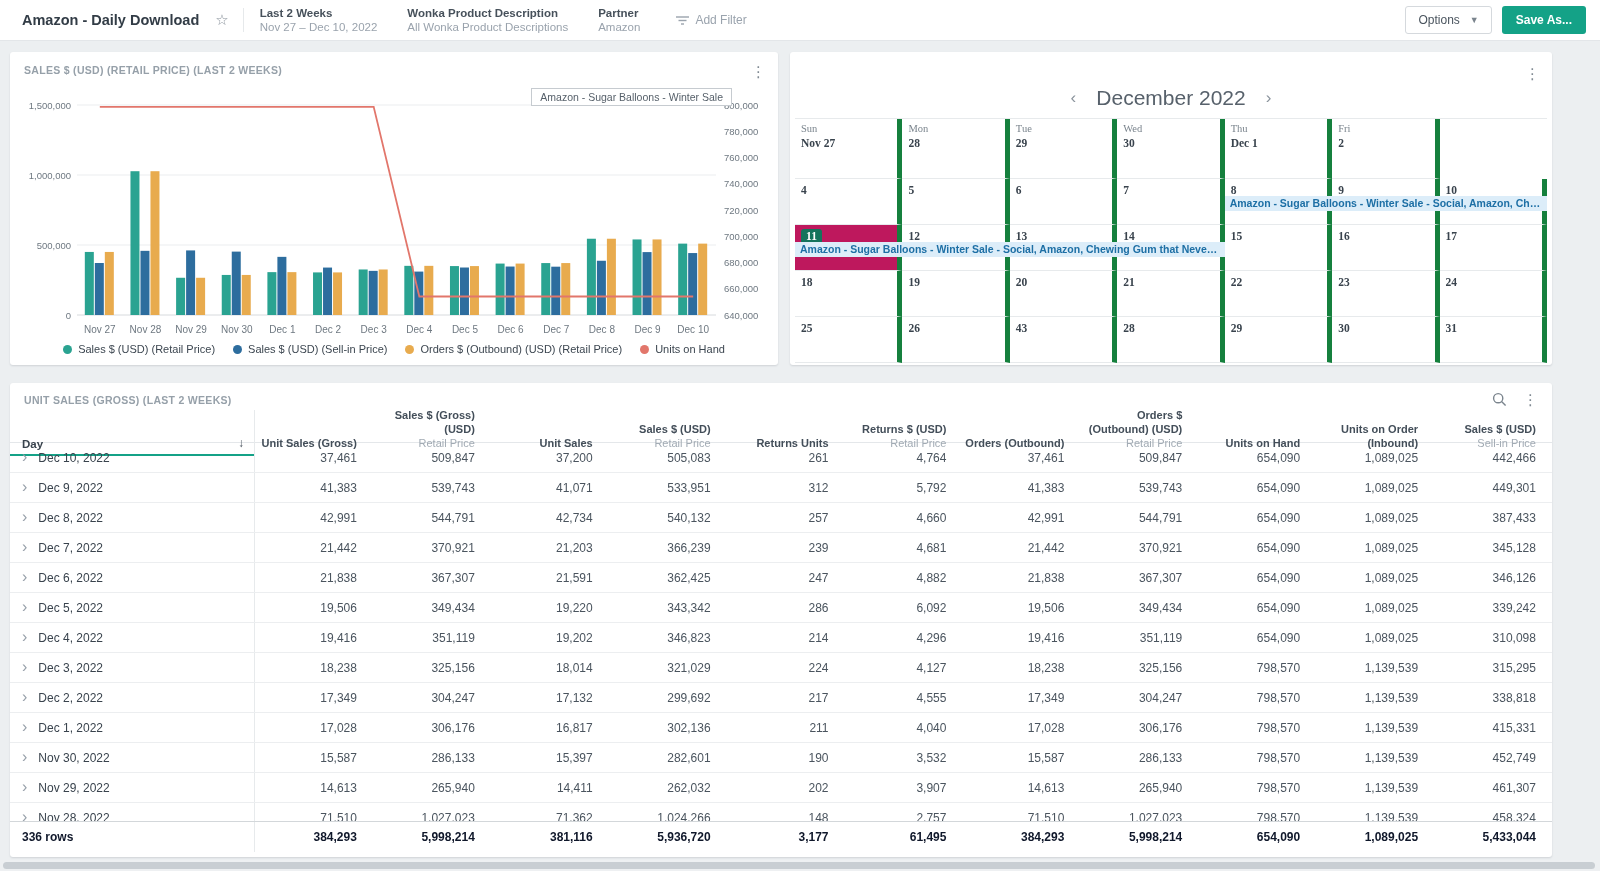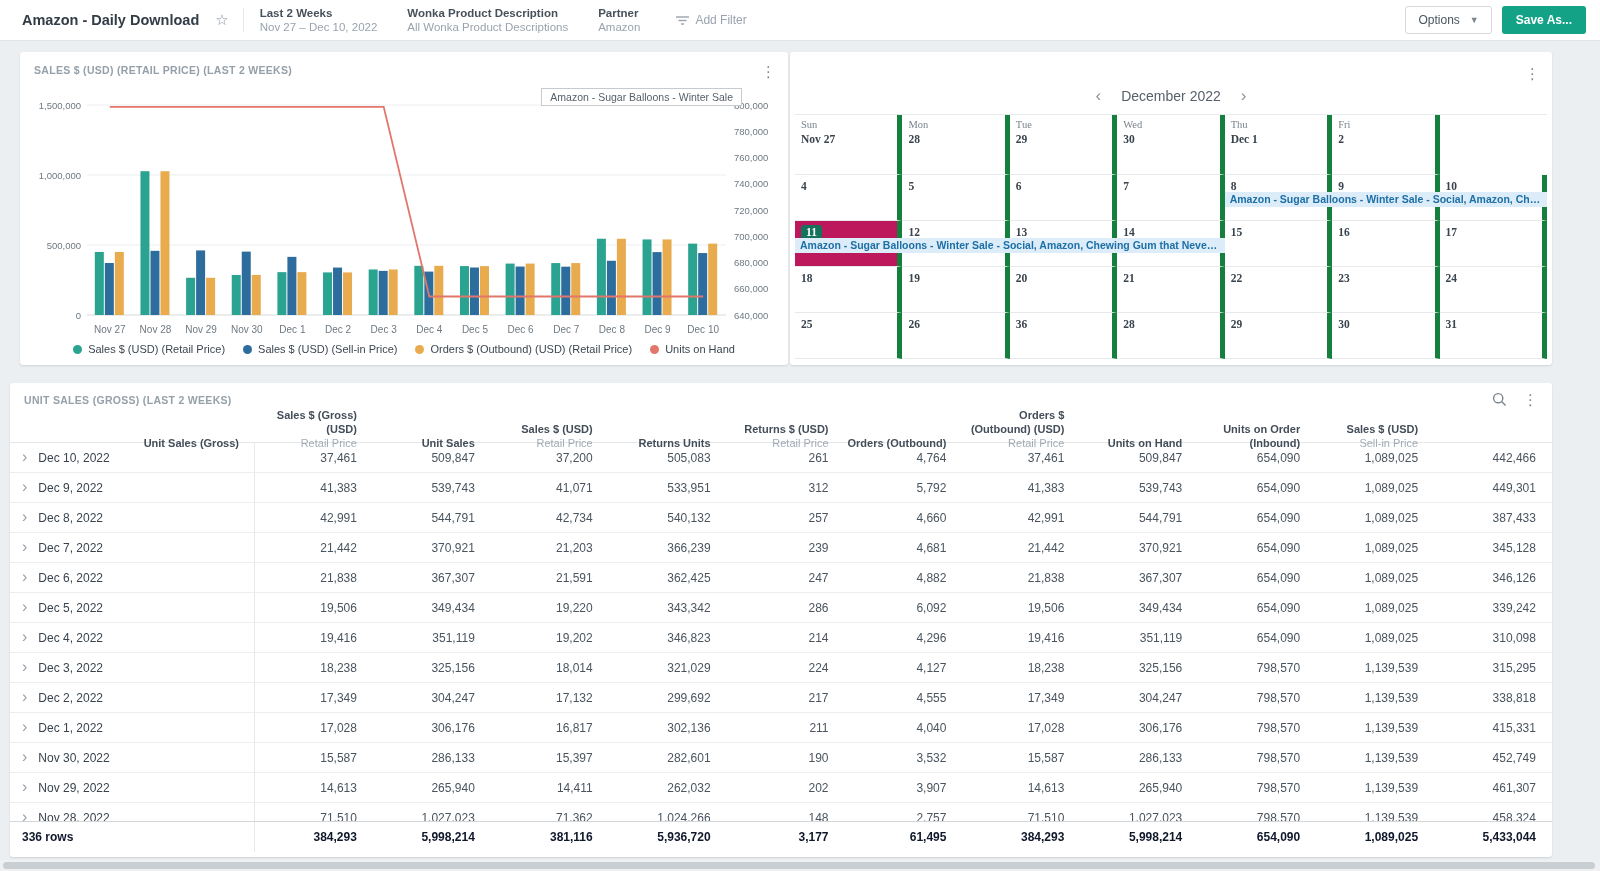--- a/index.html
+++ b/index.html
@@ -18,38 +18,38 @@
   .chip .lab{font-size:11.5px;font-weight:bold;color:#47515b;white-space:nowrap;}
   .chip .val{font-size:11.5px;color:#9aa3ad;white-space:nowrap;}
   .addfilter{display:flex;align-items:center;gap:6px;color:#9aa3ad;font-size:12px;margin-left:6px;}
   .tb-right{margin-left:auto;display:flex;align-items:center;gap:10px;margin-right:14px;}
   .btn-options{display:flex;align-items:center;gap:10px;border:1px solid #d5d9dd;border-radius:3px;
     background:#fff;color:#4a545e;font-size:12px;padding:6px 12px;}
   .btn-options .caret{font-size:9px;color:#7a848d;}
   .btn-save{border:none;border-radius:3px;color:#fff;font-size:12px;font-weight:bold;padding:7px 14px;}
   
   .card{position:absolute;background:#fff;border-radius:3px;box-shadow:0 1px 2px rgba(35,45,55,.14);box-sizing:border-box;}
-  #chart-card{left:10px;top:52px;width:768px;height:313px;margin-left:10px;}
+  #chart-card{left:10px;top:52px;width:768px;height:313px;}
   #calendar-card{left:790px;top:52px;width:762px;height:313px;}
   #table-card{left:10px;top:383px;width:1542px;height:474px;overflow:hidden;}
   .ptitle{font-size:10.5px;letter-spacing:.3px;color:#96a0a9;font-weight:bold;}
   .kebab{color:#808a93;font-size:15px;line-height:1;cursor:default;}
   
   .panel-head{display:flex;justify-content:space-between;align-items:flex-start;padding:12px 12px 0 14px;}
   .annotation{position:absolute;top:36px;right:46px;border:1px solid #c6cbd0;background:#fff;
     font-size:10.5px;color:#555f69;padding:2px 8px;z-index:2;}
   #chart-card svg{display:block;margin:18px 12px 0 12px;}
   .ax{font-size:9.5px;fill:#6e7881;}
   .ax2{font-size:10px;fill:#6e7881;}
   .legend{display:flex;justify-content:center;gap:18px;font-size:11px;color:#3c4650;margin-top:2px;}
   .legend .li{display:flex;align-items:center;gap:6px;}
   .legend .dot{width:9px;height:9px;border-radius:50%;display:inline-block;}
   
   .cal-head{display:flex;justify-content:center;align-items:center;gap:16px;margin-top:34px;}
-  .cal-head .month{font-size:14px;color:#57616b;}
+  .cal-head .month{font-size:21px;color:#57616b;}
   .cal-head .nav{font-size:17px;color:#8a939c;cursor:default;padding:0 4px;}
   .cal-kebab{position:absolute;top:14px;right:12px;}
   .cal-grid{margin:8px 5px 0 5px;border-top:1px solid #e7eaec;}
   .cal-week{position:relative;display:grid;grid-template-columns:repeat(7,1fr);height:46px;}
   .cal-week.first{height:60px;}
   .cal-cell{border-right:5px solid #15803d;border-bottom:1px solid #e7eaec;padding:4px 6px;box-sizing:border-box;overflow:hidden;font-family:Liberation Serif, serif;}
   .cal-cell.sel{background:#be185d;}
   .dow{font-size:10.5px;color:#7a848d;margin-bottom:2px;}
   .date{font-size:11.5px;font-weight:bold;color:#39434d;width:fit-content;line-height:15px;}
   .date.badge{color:#fff;padding:0 4px;min-width:13px;text-align:center;border-radius:3px;}
@@ -326,21 +326,21 @@
         </div>
       </div>
       <div class="cal-week">
         <div class="cal-cell">
           <div class="date">25</div>
         </div>
         <div class="cal-cell">
           <div class="date">26</div>
         </div>
         <div class="cal-cell">
-          <div class="date">36</div>
+          <div class="date">43</div>
         </div>
         <div class="cal-cell">
           <div class="date">28</div>
         </div>
         <div class="cal-cell">
           <div class="date">29</div>
         </div>
         <div class="cal-cell">
           <div class="date">30</div>
         </div>
@@ -356,20 +356,24 @@
     <span class="ptitle">UNIT SALES (GROSS) (LAST 2 WEEKS)</span>
     <div class="tbl-icons">
       <svg width="15" height="15">
         <circle cx="6.2" cy="6.2" r="4.6" fill="none" stroke="#7a848d" stroke-width="1.4"></circle>
         <line x1="9.8" y1="9.8" x2="13.6" y2="13.6" stroke="#7a848d" stroke-width="1.4"></line>
       </svg>
       <span class="kebab">⋮</span>
     </div>
   </div>
   <div class="tbl-head" id="tbl-head">
+      <div class="th-day daycol" style="border-bottom: 2px solid rgb(20, 162, 135); margin-bottom: -1px;">
+        <span>Day</span>
+        <span class="sort">↓</span>
+      </div>
       <div class="th">
         <div>Unit Sales (Gross)</div>
       </div>
       <div class="th">
         <div>Sales $ (Gross) (USD)</div>
         <div class="sub">Retail Price</div>
       </div>
       <div class="th">
         <div>Unit Sales</div>
       </div>

